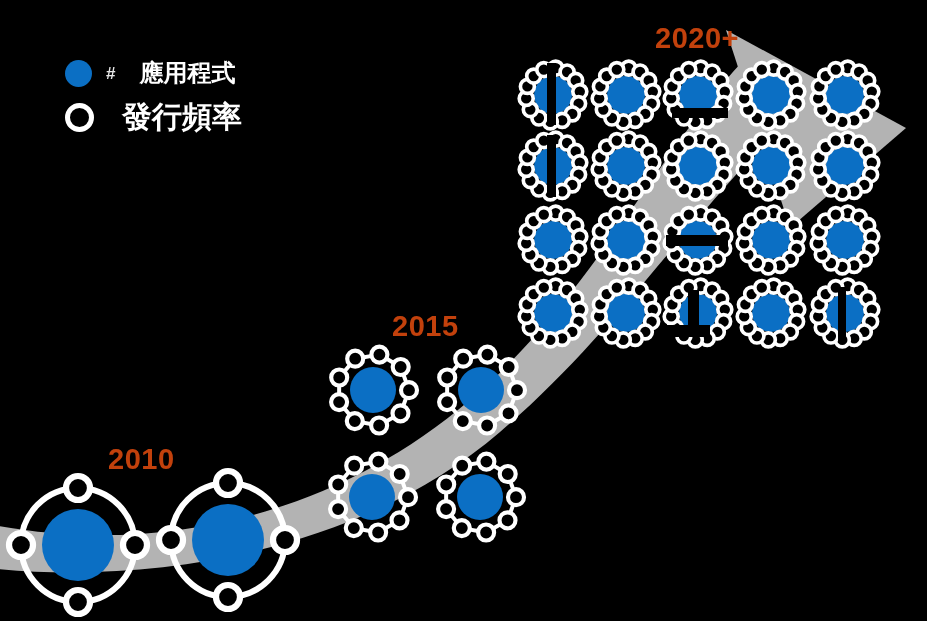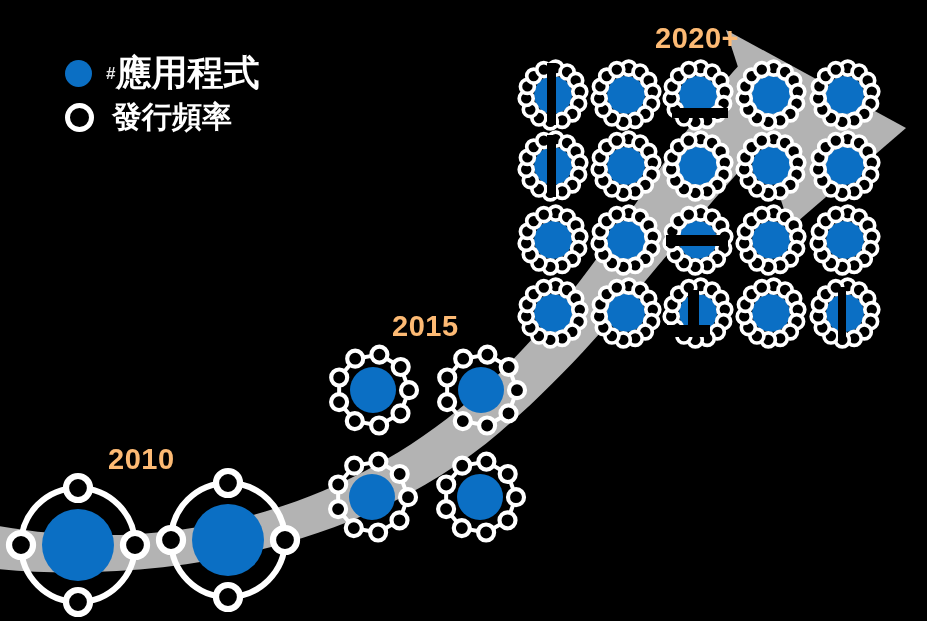--- a/index.html
+++ b/index.html
@@ -21,21 +21,21 @@
   #canvas {
     position: absolute;
     left: 0;
     top: 0;
     width: 927px;
     height: 621px;
     display: block;
   }
   .yr-label {
     position: absolute;
-    color: #fdba74;
+    color: #c2410c;
     font-weight: bold;
     font-size: 29px;
     letter-spacing: 0.5px;
     white-space: nowrap;
     font-family: "Liberation Sans", "DejaVu Sans", sans-serif;
   }
   #yr-2010 { left: 108px; top: 443px; }
   #yr-2015 { left: 392px; top: 310px; }
   #yr-2020 { left: 655px; top: 22px; }
 
@@ -73,28 +73,28 @@
   }
   .legend-hash {
     color: #e6e6e6;
     font-weight: bold;
     font-size: 17px;
     margin-left: 14px;
     line-height: 1;
   }
   .legend-text {
     color: #ffffff;
-    font-size: 36px;
+    font-size: 24px;
     font-weight: bold;
-    margin-left: 0;
+    margin-left: 24px;
     line-height: 1;
     white-space: nowrap;
   }
   #legend-row-freq .legend-text {
-    margin-left: 18px;
+    margin-left: 28px;
     font-size: 30px;
   }
 </style>
 </head>
 <body>
 
 <div id="stage">
 
   <svg id="canvas" viewBox="0 0 927 621" preserveAspectRatio="none">
     <g id="arrow-group">

